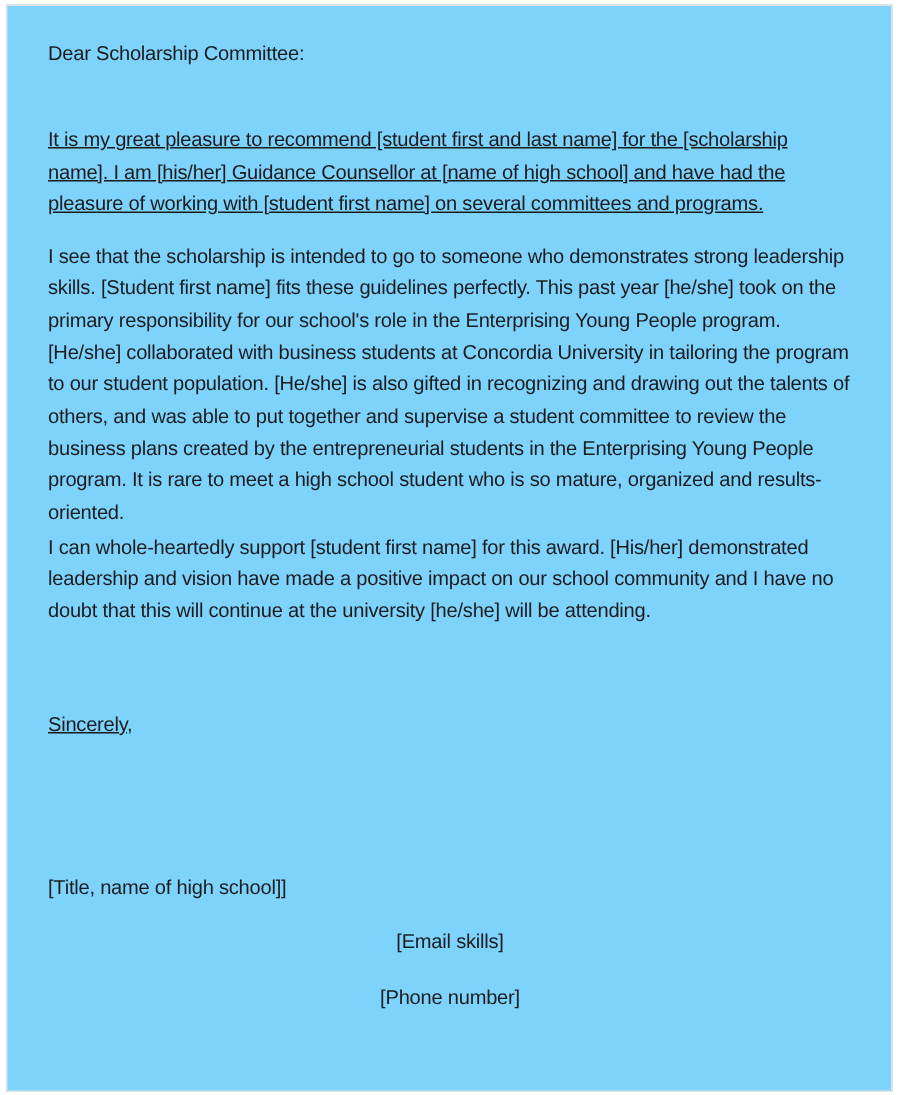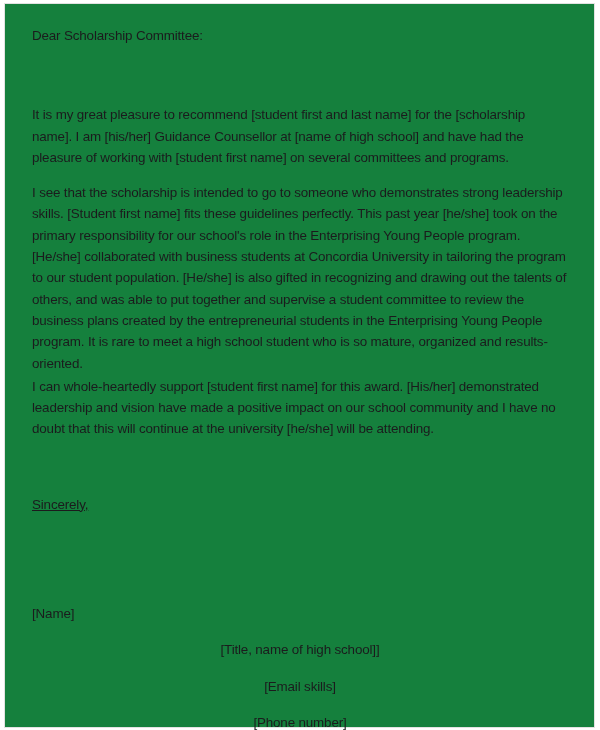--- a/index.html
+++ b/index.html
@@ -10,35 +10,35 @@
     background: #ffffff;
     overflow: hidden;
   }
   .page {
     box-sizing: border-box;
     position: absolute;
     left: 4px;
     top: 3px;
     width: 591px;
     height: 725px;
-    background: #15803d;
+    background: #7dd3fc;
     border: 1px solid #e2e2e2;
   }
   .content {
     box-sizing: border-box;
     padding: 21px 26px 0 27px;
     color: #1b1b1d;
     font-family: "Liberation Sans", "DejaVu Sans", sans-serif;
     font-size: 13.4px;
     line-height: 21.3px;
     letter-spacing: -0.15px;
   }
   p { margin: 0; }
   .salutation { margin-top: 0; }
-  .para-1 { margin-top: 58px; }
+  .para-1 { margin-top: 36px; text-decoration: underline; }
   .para-2 { margin-top: 14px; }
   .para-3 { margin-top: 2px; }
   .closing { margin-top: 54px; text-decoration: underline; }
   .signature-block { margin-top: 88px; }
   .sig-line { margin-top: 0; }
   .sig-line + .sig-line { margin-top: 15px; text-align: center; }
 </style>
 </head>
 <body>
 
@@ -49,20 +49,19 @@
 
     <p class="para-1">It is my great pleasure to recommend [student first and last name] for the [scholarship name]. I am [his/her] Guidance Counsellor at [name of high school] and have had the pleasure of working with [student first name] on several committees and programs.</p>
 
     <p class="para-2">I see that the scholarship is intended to go to someone who demonstrates strong leadership skills. [Student first name] fits these guidelines perfectly. This past year [he/she] took on the primary responsibility for our school's role in the Enterprising Young People program. [He/she] collaborated with business students at Concordia University in tailoring the program to our student population. [He/she] is also gifted in recognizing and drawing out the talents of others, and was able to put together and supervise a student committee to review the business plans created by the entrepreneurial students in the Enterprising Young People program. It is rare to meet a high school student who is so mature, organized and results-oriented.</p>
 
     <p class="para-3">I can whole-heartedly support [student first name] for this award. [His/her] demonstrated leadership and vision have made a positive impact on our school community and I have no doubt that this will continue at the university [he/she] will be attending.</p>
 
     <p class="closing">Sincerely,</p>
 
     <div class="signature-block">
-      <p class="sig-line">[Name]</p>
       <p class="sig-line">[Title, name of high school]]</p>
       <p class="sig-line">[Email skills]</p>
       <p class="sig-line">[Phone number]</p>
     </div>
 
   </div>
 </div>
 
 </body></html>

